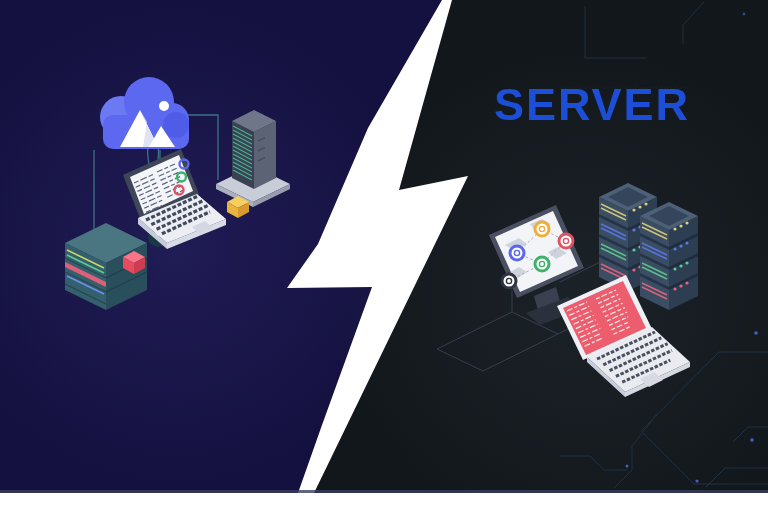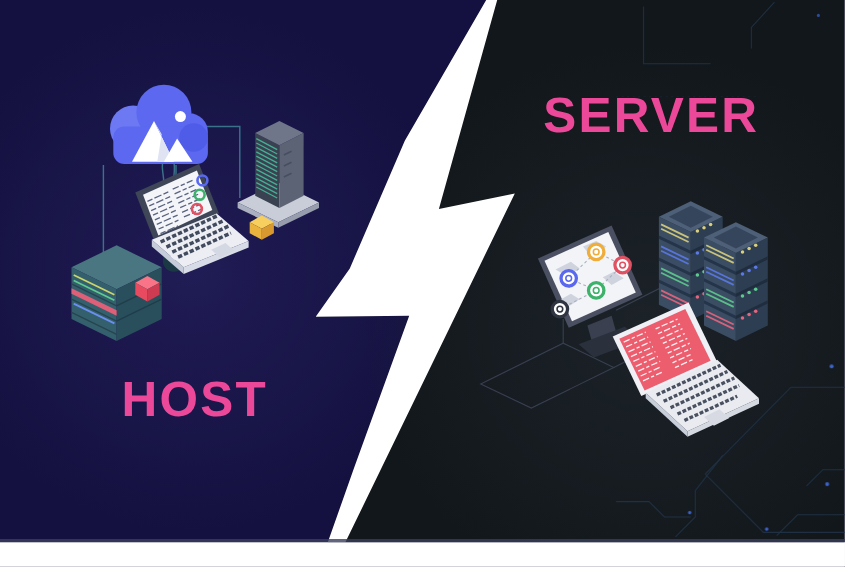--- a/index.html
+++ b/index.html
@@ -3,21 +3,21 @@
 <meta charset="utf-8">
 <style>
   html,body{margin:0;padding:0;background:#ffffff;}
   .stage{
     position:relative;width:768px;height:515px;background:#ffffff;
     overflow:hidden;font-family:"Liberation Sans",sans-serif;
   }
   .banner{position:absolute;left:0;top:0;width:768px;height:493px;overflow:hidden;}
   .banner svg{display:block;}
   .label{
-    position:absolute;color:#ec4899;font-weight:800;font-size:45px;
+    position:absolute;color:#1d4ed8;font-weight:800;font-size:45px;
     letter-spacing:2px;transform:translate(-50%,-54%);white-space:nowrap;
     font-family:"Liberation Sans",sans-serif;
   }
   .label-host{left:177px;top:365px;}
   .label-server{left:592px;top:107px;}
 </style>
 </head>
 <body>
 
 <div class="stage">
@@ -242,17 +242,16 @@
           <path d="M597,359 l58,-27 M603.3,364.8 l58,-27 M609.6,370.6 l58,-27 M615.9,376.4 l56,-26 M622.2,382.2 l48,-22" stroke="#49505f" stroke-width="3" stroke-dasharray="3.5 1.6"></path>
           <polygon points="640,379 654,372 663,380 649,387" fill="#d7dae3"></polygon>
         </g>
       </g>
 
       <polygon fill="#ffffff" points="442,0 452,0 399,190 468,176 314,493 298,493 322,425 372,287 287,288 318,244 368,128"></polygon>
 
       <rect x="0" y="490" width="768" height="3" fill="#3a3f5e" opacity="0.8"></rect>
     </svg>
 
-    <div class="label label-host">HOST</div>
     <div class="label label-server">SERVER</div>
   </div>
 
 </div>
 
 </body></html>

